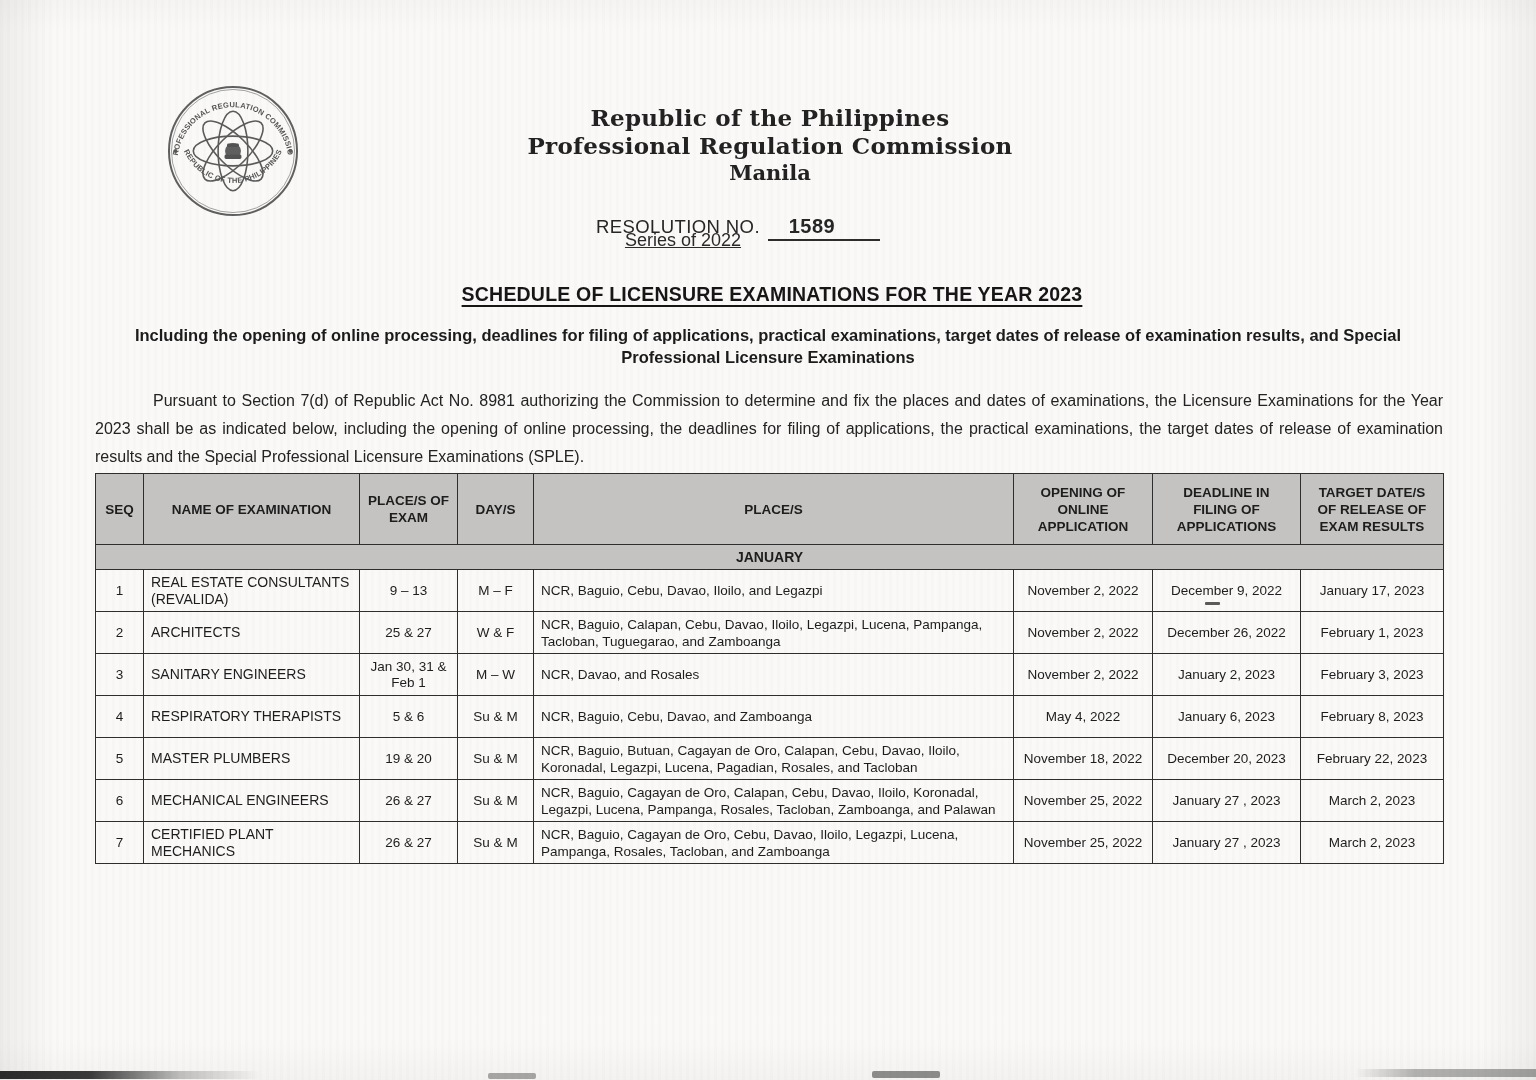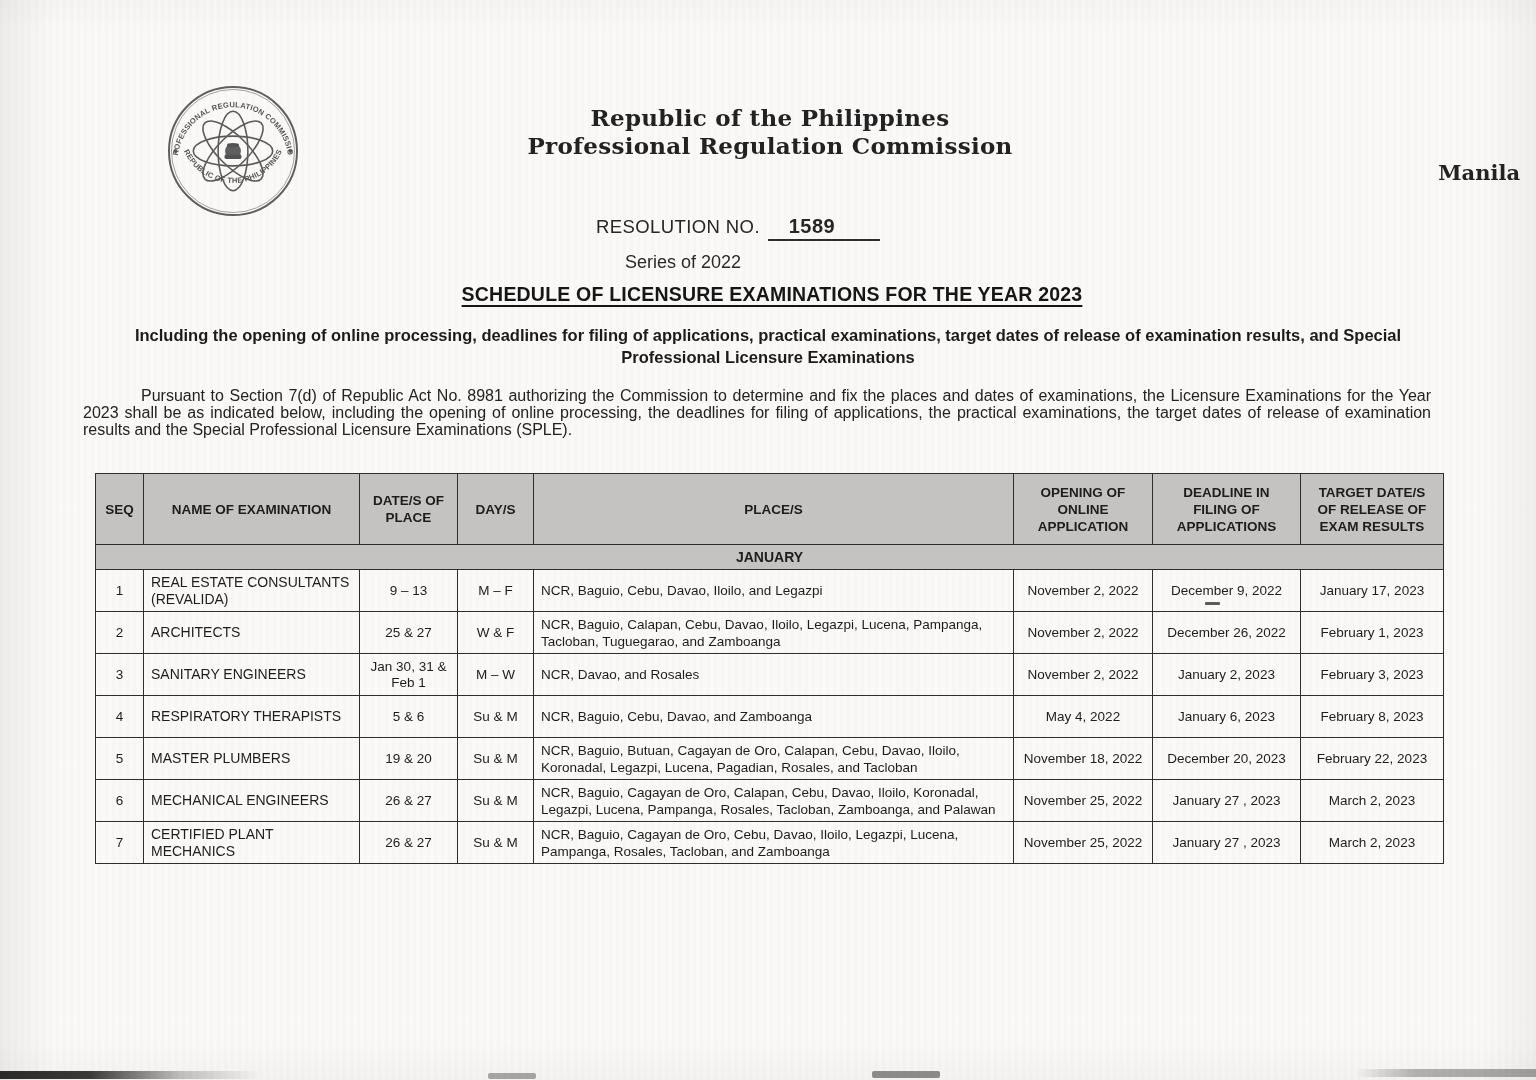--- a/index.html
+++ b/index.html
@@ -20,43 +20,43 @@
     background:
       repeating-linear-gradient(90deg, rgba(120,120,120,0.025) 0 3px, rgba(255,255,255,0) 3px 7px),
       linear-gradient(90deg, rgba(150,148,145,0.12) 0, rgba(0,0,0,0) 55px, rgba(0,0,0,0) 1480px, rgba(150,148,145,0.10) 100%);
   }
 
   
   .seal{position:absolute;left:163px;top:84px;width:140px;height:134px;opacity:.88;}
   .head-text{position:absolute;top:104px;left:20px;width:1500px;text-align:center;}
   .gothic{font-family:"DejaVu Serif", serif;font-weight:700;}
   .head-line1,.head-line2{font-size:23px;line-height:28px;letter-spacing:.3px;color:#222;}
-  .head-line3{font-size:21px;line-height:26px;color:#222;text-align:right;}
+  .head-line3{font-size:21px;line-height:26px;color:#222;}
 
   .resolution-block{position:absolute;top:215px;left:0;width:1380px;text-align:center;font-size:18.5px;color:#262626;padding-left:48px;}
   .resolution-label{letter-spacing:.4px;}
   .resolution-number-wrap{
     display:inline-block;width:112px;margin-left:8px;
     border-bottom:2.2px solid #2c2c2c;text-align:center;padding-bottom:1px;
   }
   .resolution-number{font-weight:700;font-size:20px;letter-spacing:.5px;display:inline-block;transform:translateX(-12px);}
-  .series-line{position:absolute;top:252px;left:0;width:1366px;text-align:center;font-size:18px;color:#2a2a2a;}
+  .series-line{position:absolute;top:230px;left:0;width:1366px;text-align:center;font-size:18px;color:#2a2a2a;text-decoration:underline;}
 
   .doc-title{
     position:absolute;top:283px;left:24px;width:1496px;text-align:center;
     font-size:19.5px;font-weight:700;letter-spacing:.2px;color:#161616;
     text-decoration:underline;text-underline-offset:4px;text-decoration-thickness:2px;
   }
   .doc-subtitle{
     position:absolute;top:324px;left:128px;width:1280px;text-align:center;
     font-size:16.5px;font-weight:700;line-height:22px;color:#1b1b1b;
   }
   .intro-paragraph{
-    position:absolute;top:387px;left:83px;width:1348px;
-    font-size:16px;line-height:17px;text-align:justify;text-indent:58px;color:#232323;
+    position:absolute;top:387px;left:95px;width:1348px;
+    font-size:16px;line-height:28px;text-align:justify;text-indent:58px;color:#232323;
   }
 
   
   table.schedule{
     position:absolute;top:473px;left:95px;width:1348px;
     border-collapse:collapse;table-layout:fixed;
     font-size:13.5px;color:#1d1d1d;
   }
   table.schedule th, table.schedule td{
     border:1.6px solid #2e2e2e;
@@ -148,21 +148,21 @@
         <col style="width:76px">
       <col style="width:480px">
         <col style="width:139px">
         <col style="width:148px">
         <col style="width:143px">
     </colgroup>
     <thead>
       <tr>
         <th>SEQ</th>
         <th>NAME OF EXAMINATION</th>
-        <th>DATE/S OF PLACE</th>
+        <th>PLACE/S OF EXAM</th>
         <th>DAY/S</th>
         <th>PLACE/S</th>
         <th>OPENING OF ONLINE APPLICATION</th>
         <th>DEADLINE IN FILING OF APPLICATIONS</th>
         <th>TARGET DATE/S OF RELEASE OF EXAM RESULTS</th>
       </tr>
     </thead>
     <tbody>
         <tr class="month-row">
           <td colspan="8">JANUARY</td>

